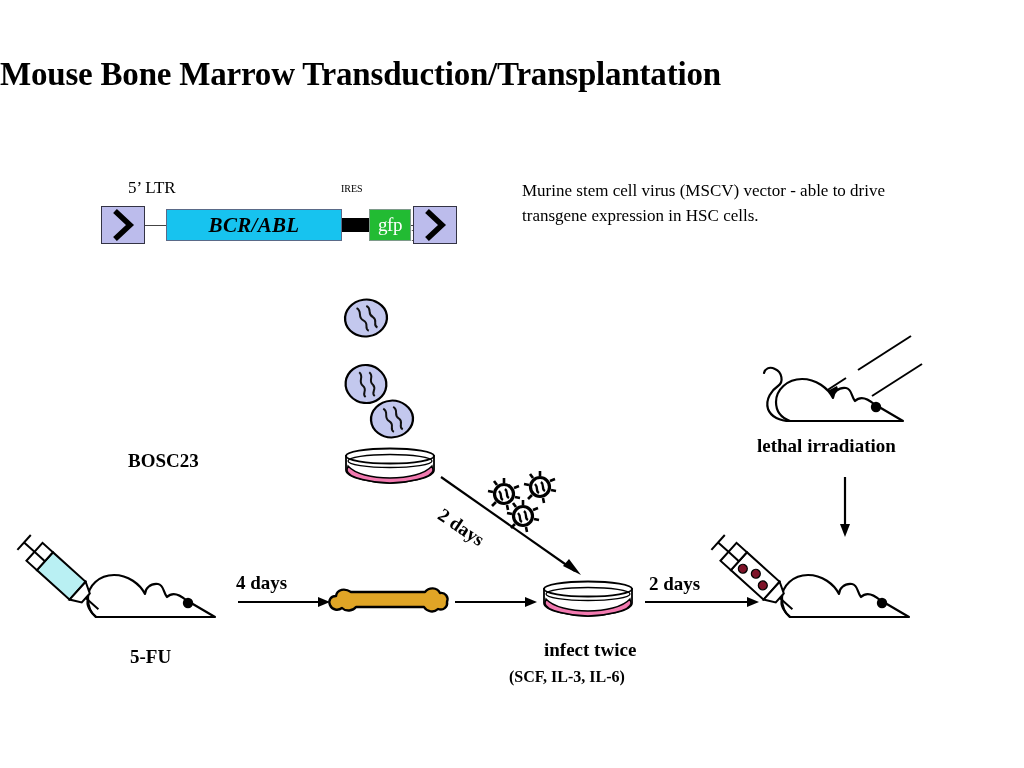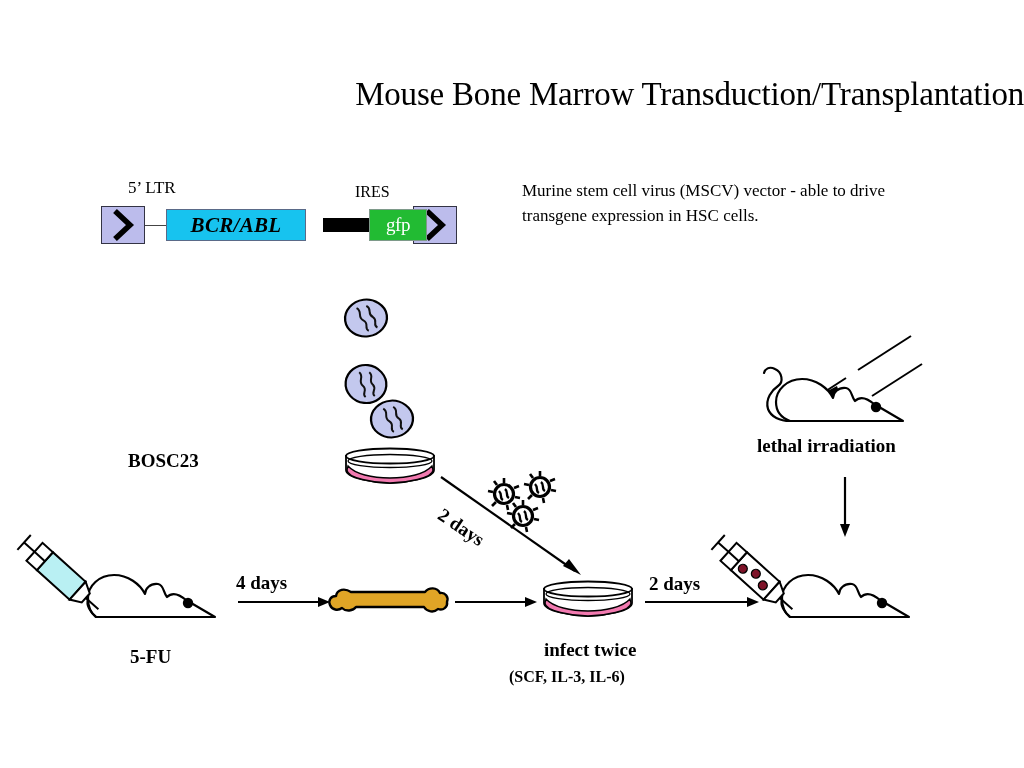--- a/index.html
+++ b/index.html
@@ -19,67 +19,67 @@
   .slide {
     position: absolute;
     left: 0; top: 0;
     width: 1024px;
     height: 768px;
   }
   .abs { position: absolute; }
 
   
   #page-title {
-    left: 0; top: 76px;
+    left: 0; top: 56px;
     width: 1024px;
-    text-align: right;
+    text-align: left;
     font-size: 33px;
-    font-weight: normal;
+    font-weight: bold;
     letter-spacing: -0.2px;
     white-space: nowrap;
   }
 
   
   .construct-label {
     font-size: 17px;
     font-weight: normal;
     white-space: nowrap;
   }
   #label-5ltr { left: 100px; top: 178px; margin-left: 28px; }
-  #label-ires { left: 355px; top: 183px; font-size: 16px; }
+  #label-ires { left: 341px; top: 183px; font-size: 10px; }
   #label-3ltr { left: 394px; top: 178px; margin-top: 48px; }
 
   
   .ltr-box {
     width: 44px; height: 38px;
     background: #bcbcec;
     border: 1px solid #333344;
     box-sizing: border-box;
   }
   #ltr5 { left: 101px; top: 206px; }
   #ltr3 { left: 413px; top: 206px; }
   .ltr-box svg { display: block; }
 
   #bcrabl-box {
     left: 166px; top: 209px;
-    width: 140px; height: 32px;
+    width: 176px; height: 32px;
     background: #17c3ef;
     border: 1px solid #5a6a88;
     box-sizing: border-box;
     display: flex;
     align-items: center;
     justify-content: center;
     font-size: 21px;
     font-weight: bold;
     font-style: italic;
     letter-spacing: 0.3px;
   }
   #gfp-box {
     left: 369px; top: 209px;
-    width: 58px; height: 32px;
+    width: 42px; height: 32px;
     background: #22bb33;
     border: 1px solid #7e9a8a;
     box-sizing: border-box;
     display: flex;
     align-items: center;
     justify-content: center;
     color: #ffffff;
     font-size: 19px;
     letter-spacing: -0.5px;
   }

